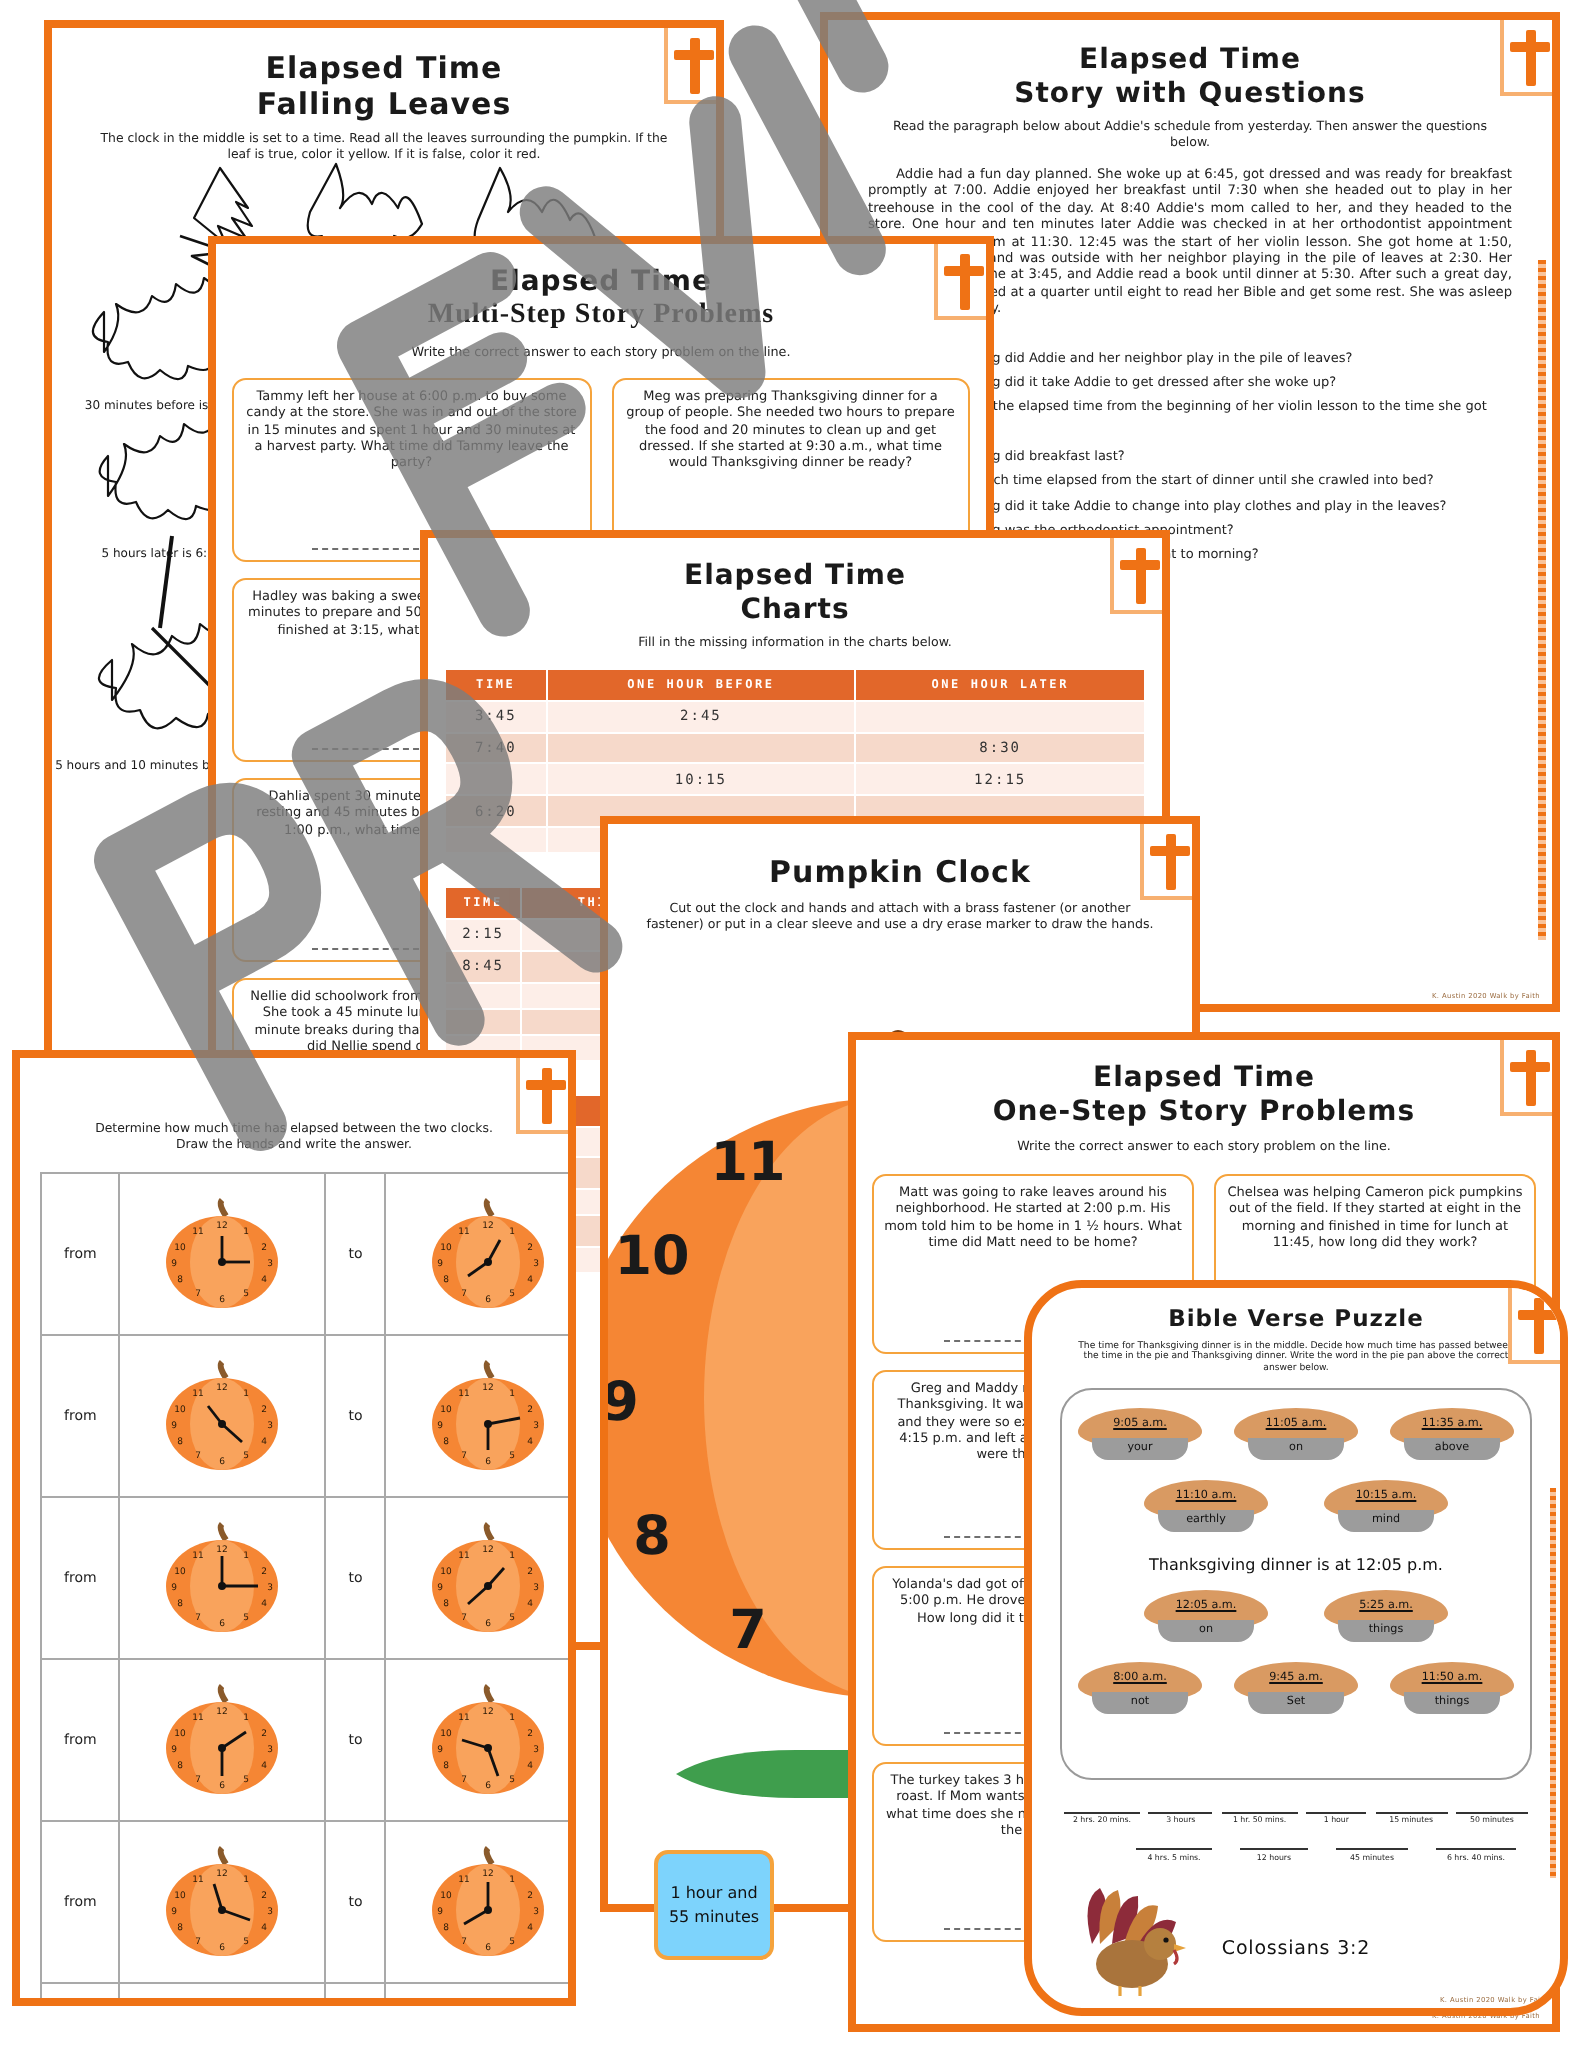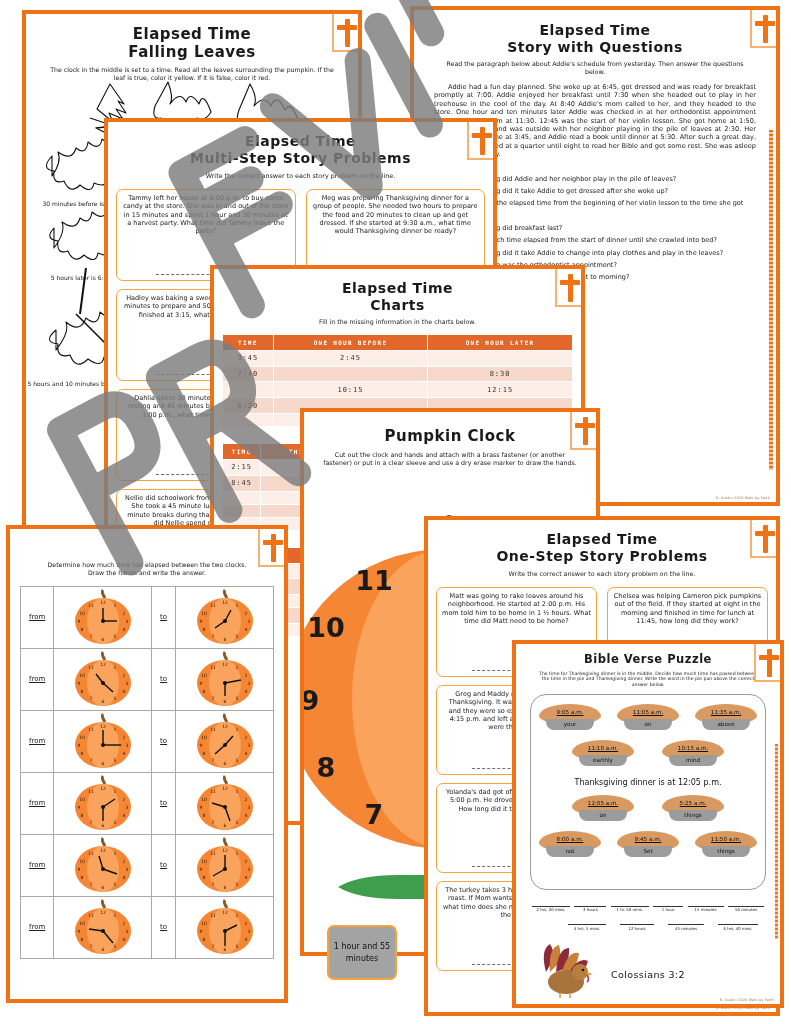--- a/index.html
+++ b/index.html
@@ -123,22 +123,21 @@
     top: 50%;
     transform: translateY(-50%);
   }
 
   
   .pk-table { width: 100%; border-collapse: collapse; }
   .pk-table td {
     border: 1px solid #a9a9a9;
     height: 62px;
     vertical-align: middle;
-    padding: 1px;
-    text-decoration: underline;
+    padding: 11px;
   }
   .pk-lbl {
     font-family: "DejaVu Sans", sans-serif;
     font-size: 7px; color: #222; text-align: center;
   }
 
   
   .pie { position: relative; width: 62px; height: 30px; }
   .pie .crust {
     position: absolute; left: 0; top: 0; width: 62px; height: 20px;
@@ -263,21 +262,21 @@
     </div>
   </div>
 
   <div class="sheet" style="left:104px; top:118px; width:393px; height:548px; z-index:3;">
     <div class="sheet-inner">
       <div class="cross-badge">
         <span class="v"></span>
           <span class="h"></span>
       </div>
       <div class="wtitle" style="font-size:14px; margin-top:5px;">Elapsed Time</div>
-      <div class="wtitle" style="font-size:14px;">Multi-Step Story Problems</div>
+      <div class="wtitle" style="font-size:14px;font-family:Liberation Serif, serif;">Multi-Step Story Problems</div>
       <div class="wsub" style="font-size:6.4px; margin-top:6px;">Write the correct answer to each story problem on the line.</div>
 
       <div style="display:flex; gap:10px; margin-top:9px;">
         <div style="flex:1;">
           <div class="pbox wbody" style="font-size:6.5px; height:92px;">
             <span>Tammy left her house at 6:00 p.m. to buy some candy at the store. She was in and out of the store in 15 minutes and spent 1 hour and 30 minutes at a harvest party. What time did Tammy leave the party?</span>
             <span class="ans-line"></span>
           </div>
           <div class="pbox wbody" style="font-size:6.5px; height:92px; margin-top:8px;">
             <span>Hadley was baking a sweet potato pie. It took 25 minutes to prepare and 50 minutes to bake. If she finished at 3:15, what time did she start?</span>
@@ -823,28 +822,28 @@
           <div class="pbox wbody" style="font-size:6.5px; height:114px;">
             <span>Chelsea was helping Cameron pick pumpkins out of the field. If they started at eight in the morning and finished in time for lunch at 11:45, how long did they work?</span>
             <span class="ans-line"></span>
           </div>
         </div>
       </div>
       <div class="footer-credit">K. Austin 2020 Walk by Faith</div>
     </div>
   </div>
 
-  <div style="position:absolute; left:327px; top:925px; width:70px; height:55px; z-index:7;
-              border:2.4px solid #f5a33c; border-radius:7px; background:#a3a3a3;
+  <div style="position:absolute; left:327px; top:925px; width:60px; height:55px; z-index:7;
+              border:2.4px solid #f5a33c; border-radius:7px; background:#7dd3fc;
               display:flex;align-items:center;justify-content:flex-end;text-align:center;
               font-family:'DejaVu Sans',sans-serif; font-size:8px; color:#111; line-height:1.4;">
     <span>1 hour and 55 minutes</span>
   </div>
 
-  <div class="sheet" style="left:512px; top:640px; width:272px; height:368px; z-index:8;">
+  <div class="sheet" style="left:512px; top:640px; width:272px; height:368px; z-index:8;border-radius:29px;">
     <div class="sheet-inner" style="padding:4px 6px;">
       <div class="cross-badge">
         <span class="v"></span>
           <span class="h"></span>
       </div>
       <div class="ruler-strip" style="right:2px; top:100px; width:3px; height:195px;"></div>
 
       <div class="wtitle" style="font-size:11.5px; margin-top:5px;">Bible Verse Puzzle</div>
       <div class="wsub" style="font-size:4.6px; margin:4px 14px 0 14px;">The time for Thanksgiving dinner is in the middle. Decide how much time has passed between the time in the pie and Thanksgiving dinner. Write the word in the pie pan above the correct answer below.</div>
 

